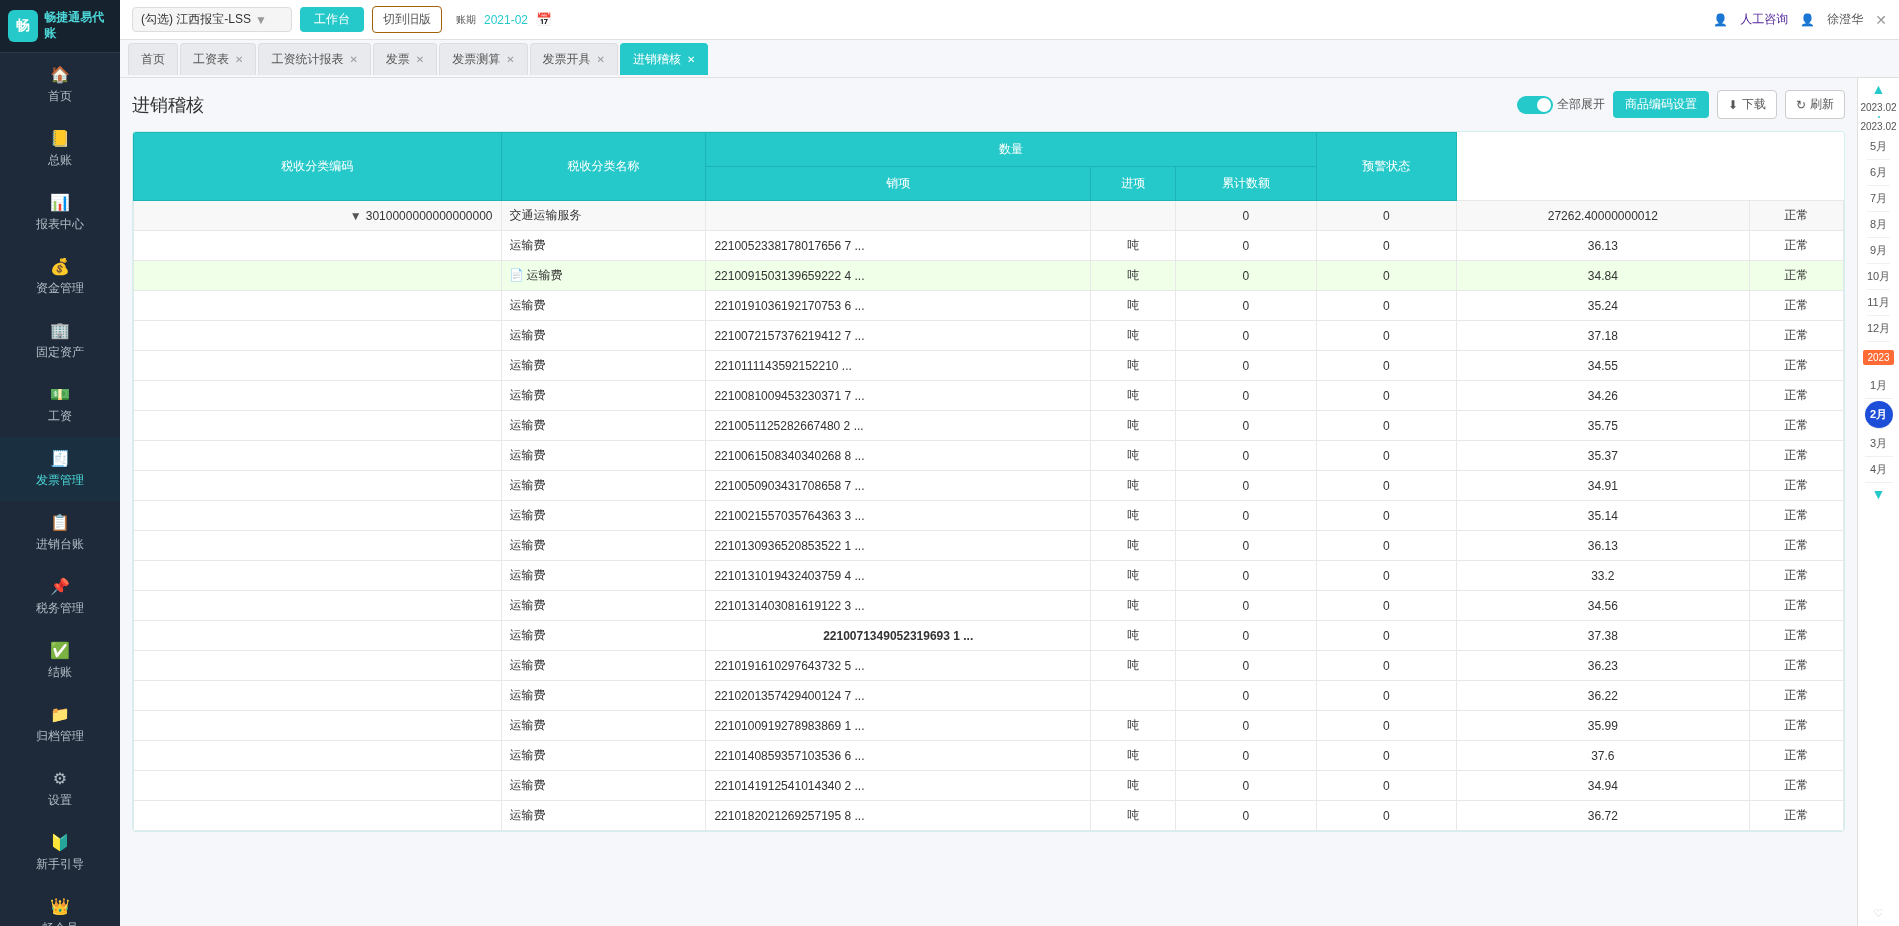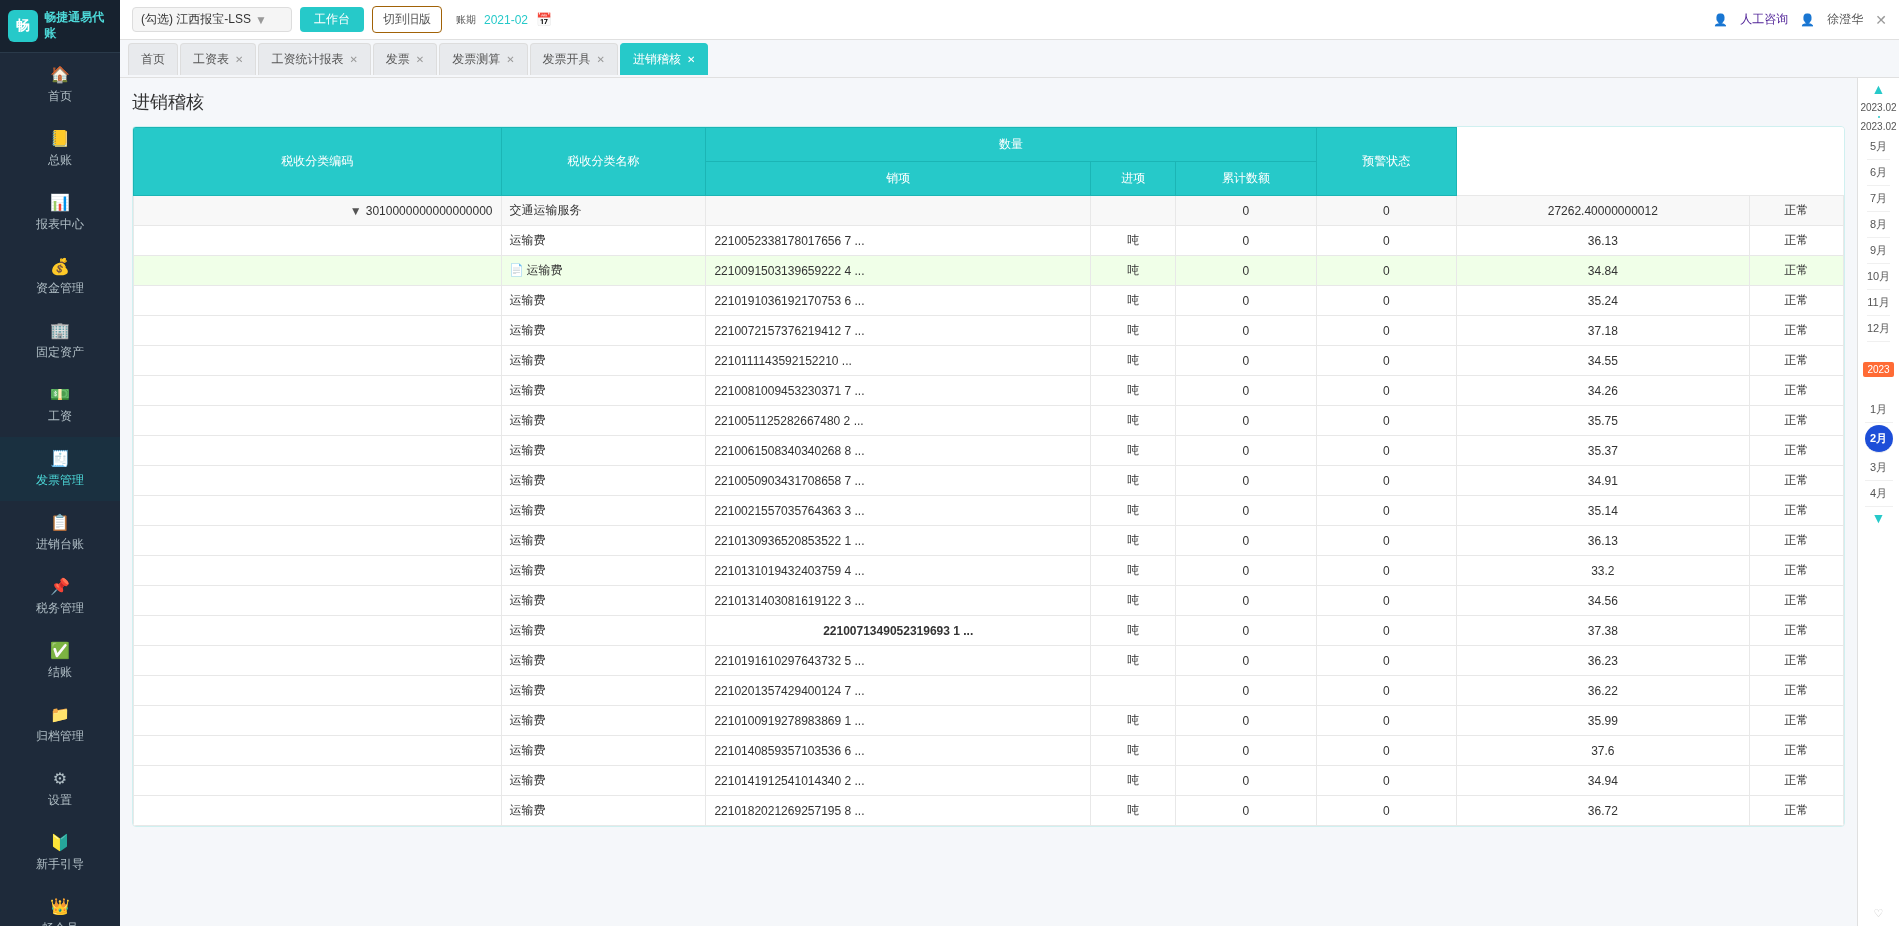--- a/index.html
+++ b/index.html
@@ -53,21 +53,21 @@
     .data-table tbody tr td { padding: 6px 8px; border: 1px solid #e8e8e8; text-align: center; color: #333; white-space: nowrap; }
     .data-table tbody tr.highlighted { background: #f0ffe8; }
     .data-table tbody tr.parent-row td { background: #f8f8f8; font-weight: 500; }
     .data-table tbody tr td:first-child { text-align: right; }
     .data-table tbody tr td:nth-child(2) { text-align: left; }
 
     
     .right-sidebar { width: 42px; background: #fff; border-left: 1px solid #e0e0e0; display: flex; flex-direction: column; align-items: center; font-size: 11px; overflow: hidden; flex-shrink: 0; }
     .calendar-month { padding: 5px 0; width: 100%; text-align: center; color: #555; cursor: pointer; border-bottom: 1px solid #f0f0f0; font-size: 11px; }
     .calendar-month.active { background: #1d4ed8; color: #fff; border-radius: 50%; width: 28px; height: 28px; display: flex; align-items: center; justify-content: center; margin: 2px auto; font-weight: bold; }
-    .calendar-year-label { background: #ff6b35; color: #fff; font-size: 10px; padding: 2px 4px; border-radius: 2px; margin: 20px; text-align: center; cursor: pointer; }
+    .calendar-year-label { background: #ff6b35; color: #fff; font-size: 10px; padding: 2px 4px; border-radius: 2px; margin: 8px; text-align: center; cursor: pointer; }
     .nav-arrow { color: #26c9c9; cursor: pointer; padding: 3px; font-size: 14px; }
 
     .table-wrapper { border: 1px solid #d0f0f0; border-radius: 4px; overflow: hidden; }
 
     .icon-file { color: #aaa; margin-right: 2px; }
     .triangle { display: inline-block; margin-right: 4px; color: #555; }
   </style>
 </head>
 <body>
 
@@ -189,20 +189,37 @@
           <span class="close">✕</span>
         </div>
       </div>
   </div>
 
   <div class="page-content">
     <div class="content-area">
 
       <div class="page-header">
         <h1 class="page-title">进销稽核</h1>
+        <div class="header-actions">
+          <div class="toggle-wrap">
+            <div class="toggle">
+              <div class="toggle-dot"></div>
+            </div>
+            <span>全部展开</span>
+          </div>
+          <button class="btn-product">商品编码设置</button>
+          <button class="btn-download">
+            <span>⬇</span>
+            <span>下载</span>
+          </button>
+          <button class="btn-refresh">
+            <span>↻</span>
+            <span>刷新</span>
+          </button>
+        </div>
       </div>
 
       <div class="table-wrapper">
         <table class="data-table">
           <thead>
             <tr>
               <th rowspan="2">税收分类编码</th>
               <th rowspan="2">税收分类名称</th>
               <th colspan="3">数量</th>
               <th rowspan="2">预警状态</th>

